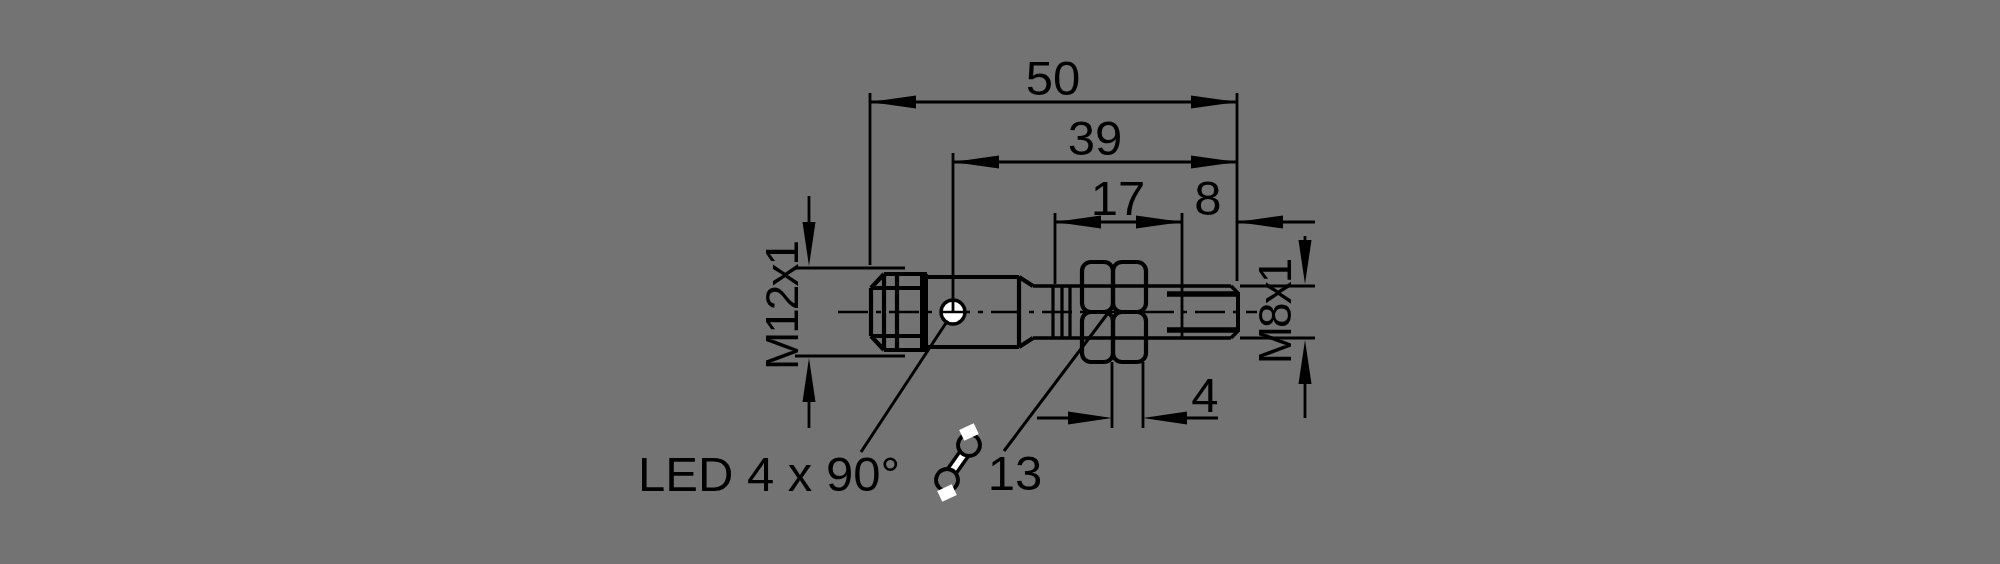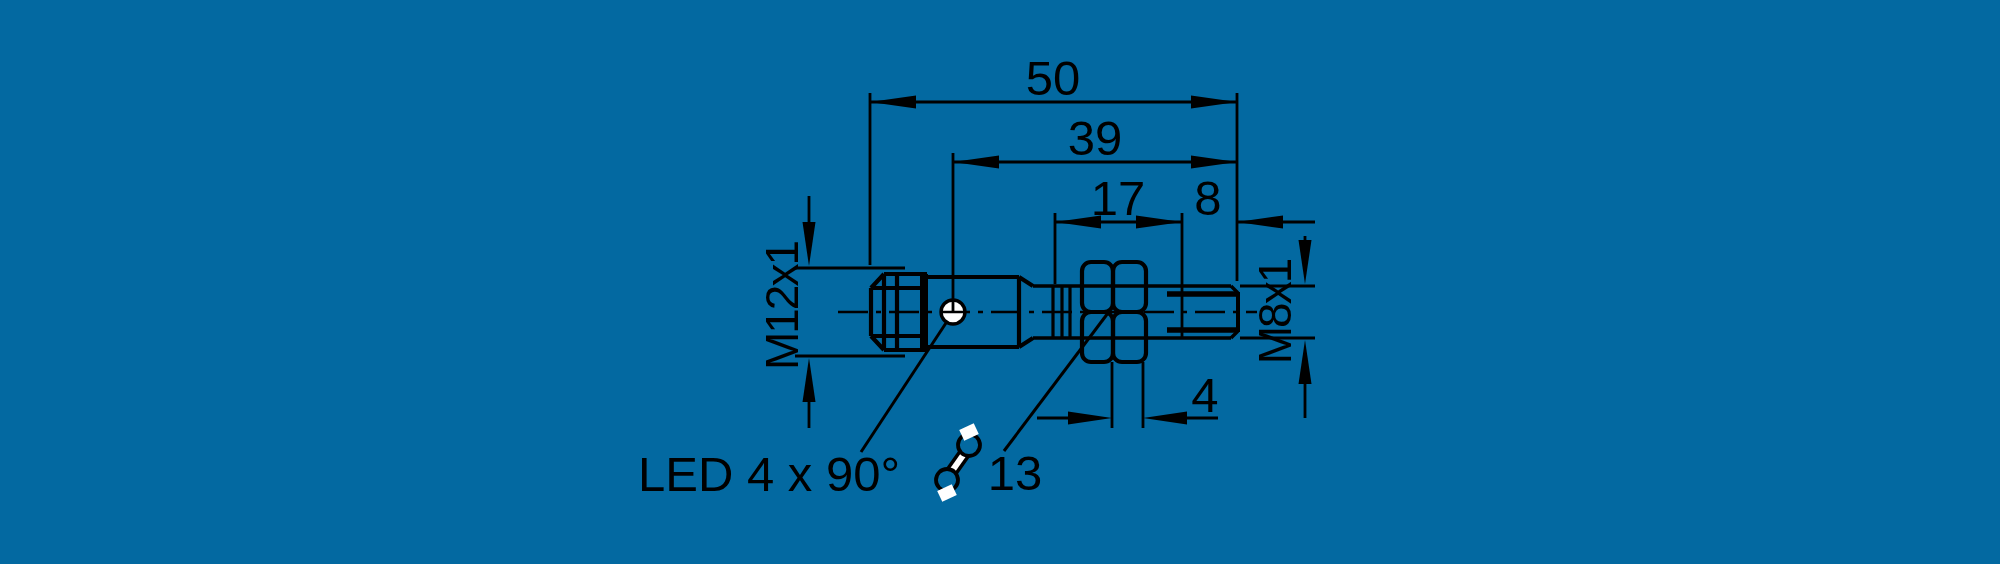--- a/index.html
+++ b/index.html
@@ -4,21 +4,21 @@
 <style>
   html, body {
     margin: 0;
     padding: 0;
     background: #ffffff;
   }
   .canvas {
     position: relative;
     width: 2000px;
     height: 564px;
-    background: #0369a1;
+    background: #737373;
     overflow: hidden;
     font-family: "Liberation Sans", sans-serif;
     text-decoration: underline;
   }
   svg text {
     font-family: "Liberation Sans", sans-serif;
     fill: #000;
   }
   .dim-text {
     font-size: 49px;

